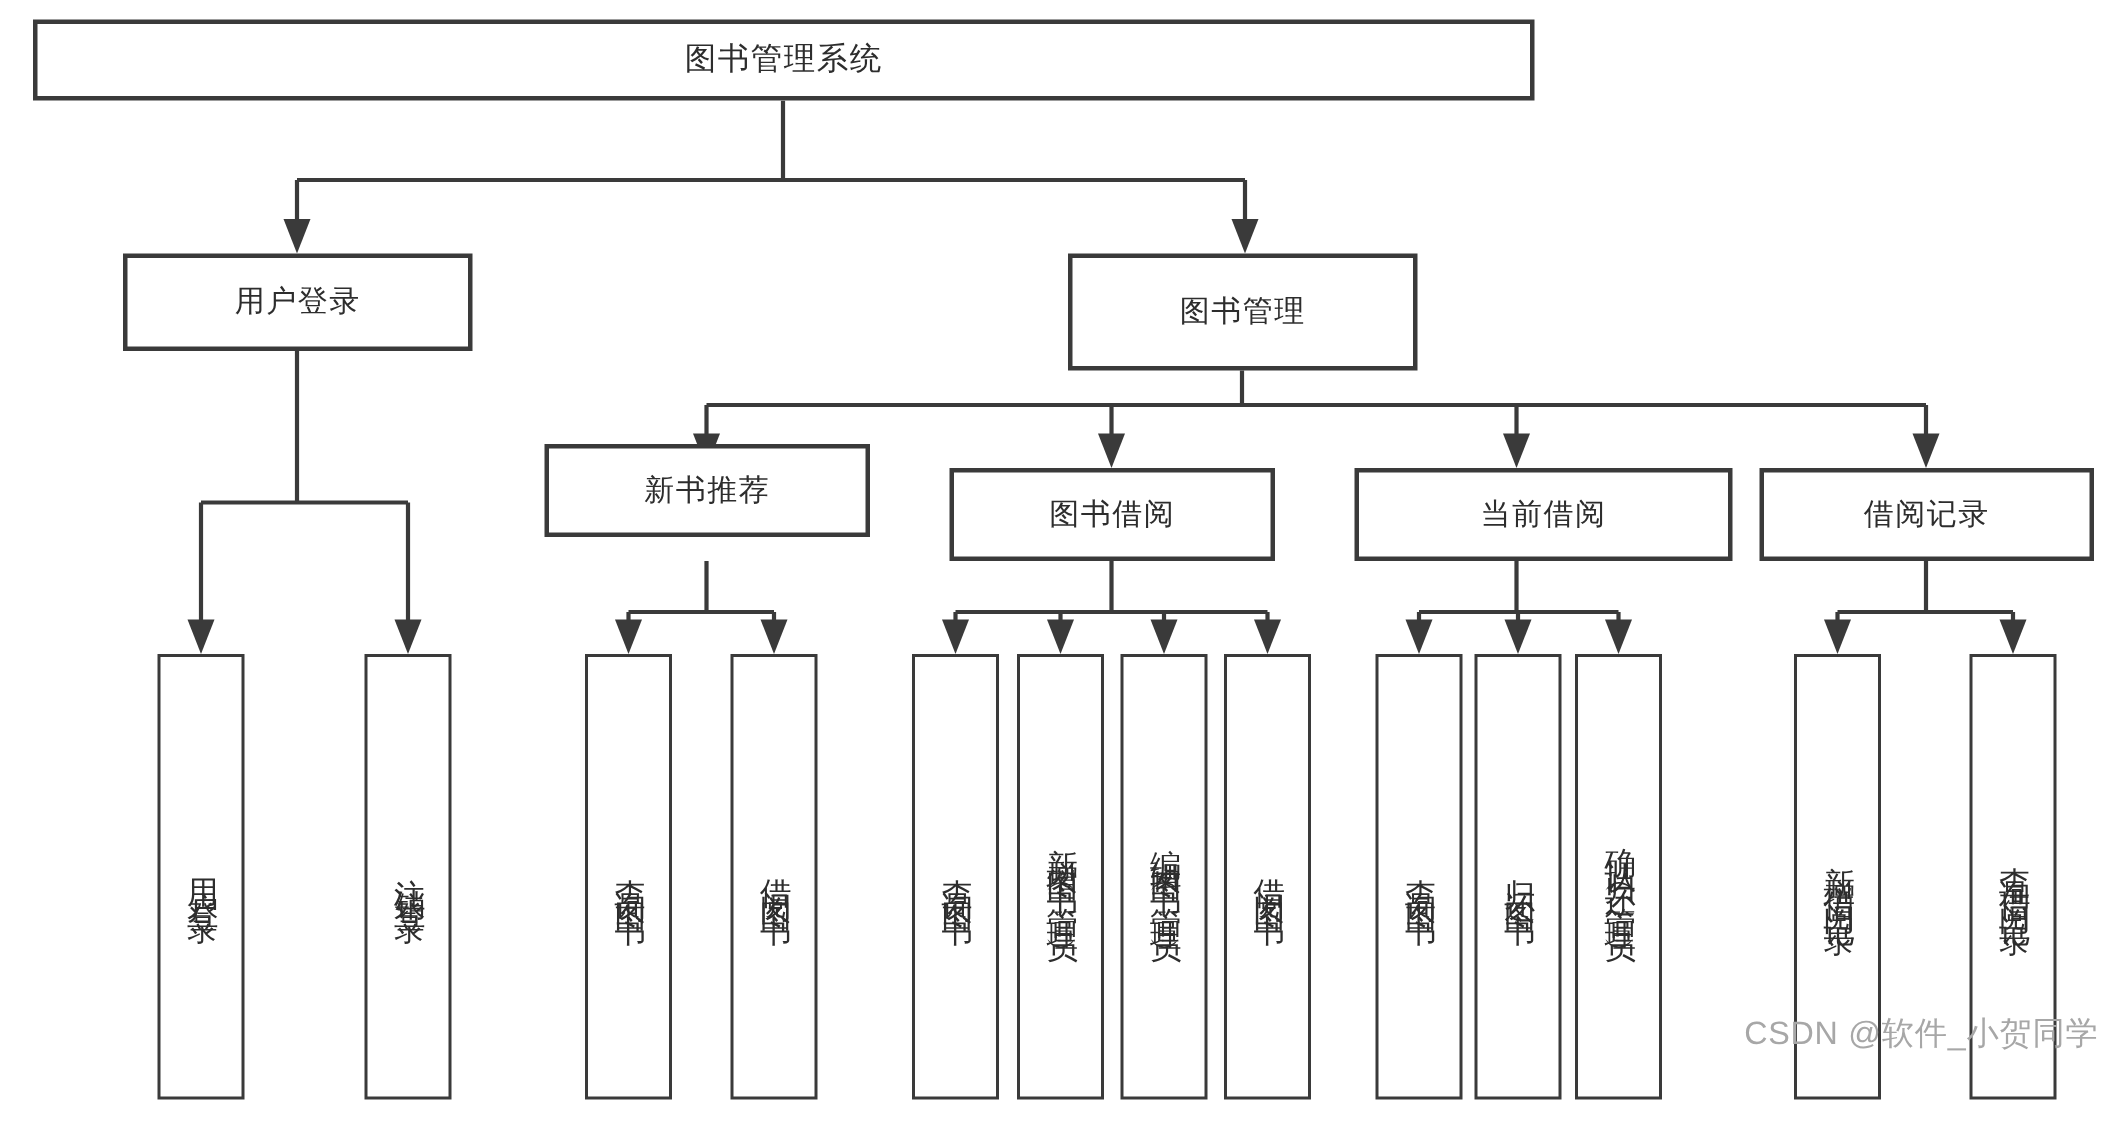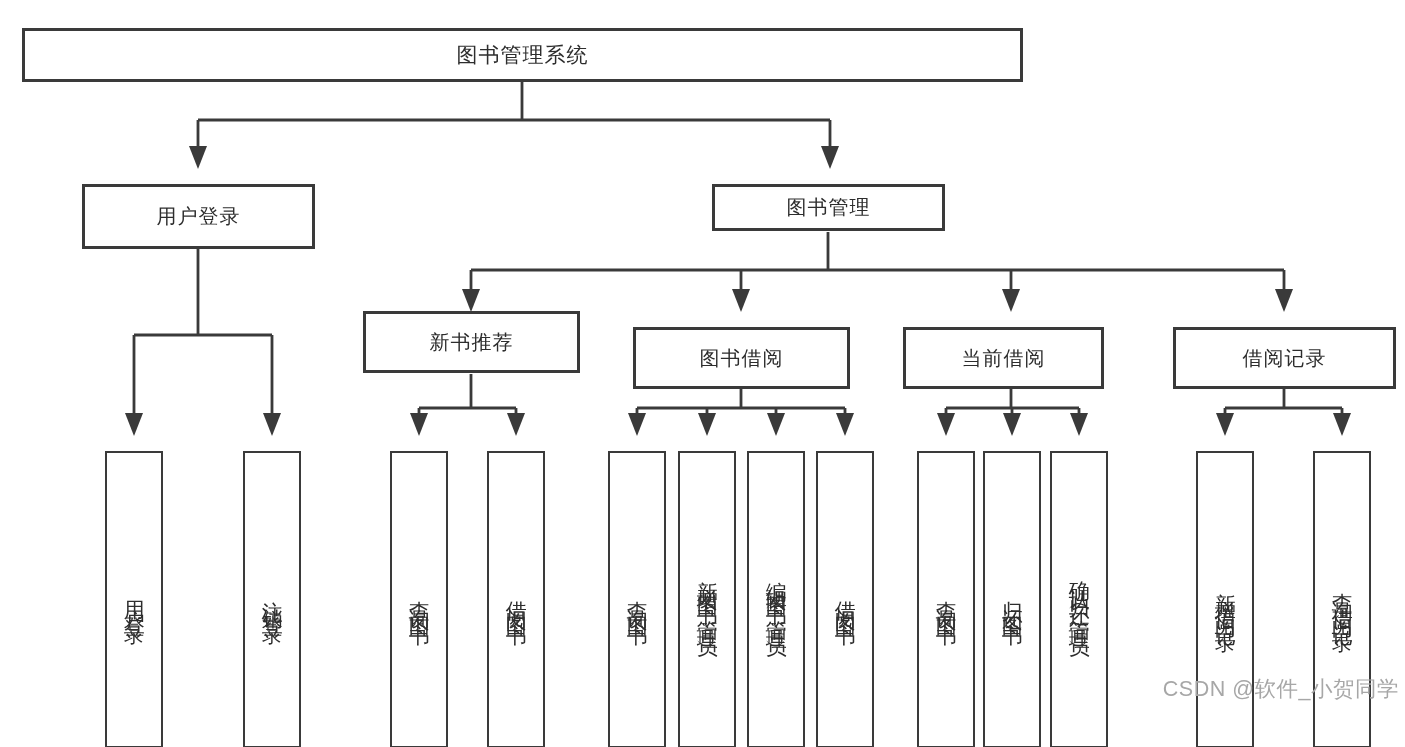--- a/index.html
+++ b/index.html
@@ -41,21 +41,20 @@
   .box {
     position: absolute;
     box-sizing: border-box;
     background: #ffffff;
     border: 3px solid var(--line);
     display: flex;
     align-items: center;
     justify-content: center;
     text-align: center;
     line-height: 1.25;
-    margin-top: 15px;
   }
   .h-box {
     font-size: 20px;
     letter-spacing: 1px;
   }
   .root-box {
     font-size: 21px;
   }
   .v-box {
     border-width: 2.5px;
@@ -119,25 +118,25 @@
     <g>
       <path d="M1284 374 V408 M1225 408 H1342 M1225 408 V414 M1342 408 V414"></path>
       <polygon points="1216,413 1234,413 1225,436"></polygon>
       <polygon points="1333,413 1351,413 1342,436"></polygon>
     </g>
   </svg>
 
   <div class="box h-box root-box" style="left:22px; top:13px; width:1001px; height:54px;">图书管理系统</div>
 
   <div class="box h-box" style="left:82px; top:169px; width:233px; height:65px;">用户登录</div>
-  <div class="box h-box" style="left:712px; top:169px; width:233px; height:47px;">图书管理</div>
+  <div class="box h-box" style="left:712px; top:169px; width:233px; height:78px;">图书管理</div>
 
   <div class="box h-box" style="left:363px; top:296px; width:217px; height:62px;">新书推荐</div>
   <div class="box h-box" style="left:633px; top:312px; width:217px; height:62px;font-family:Liberation Serif, serif;">图书借阅</div>
-  <div class="box h-box" style="left:903px; top:312px; width:201px; height:62px;">当前借阅</div>
+  <div class="box h-box" style="left:903px; top:312px; width:252px; height:62px;">当前借阅</div>
   <div class="box h-box" style="left:1173px; top:312px; width:223px; height:62px;">借阅记录</div>
 
   <div class="box v-box" style="left:105px; top:436px; width:58px; height:297px;">用户登录</div>
   <div class="box v-box" style="left:243px; top:436px; width:58px; height:297px;">注销登录</div>
 
   <div class="box v-box" style="left:390px; top:436px; width:58px; height:297px;">查询图书</div>
   <div class="box v-box" style="left:487px; top:436px; width:58px; height:297px;">借阅图书</div>
 
   <div class="box v-box" style="left:608px; top:436px; width:58px; height:297px;">查询图书</div>
   <div class="box v-box" style="left:678px; top:436px; width:58px; height:297px;">新增图书（管理员）</div>

